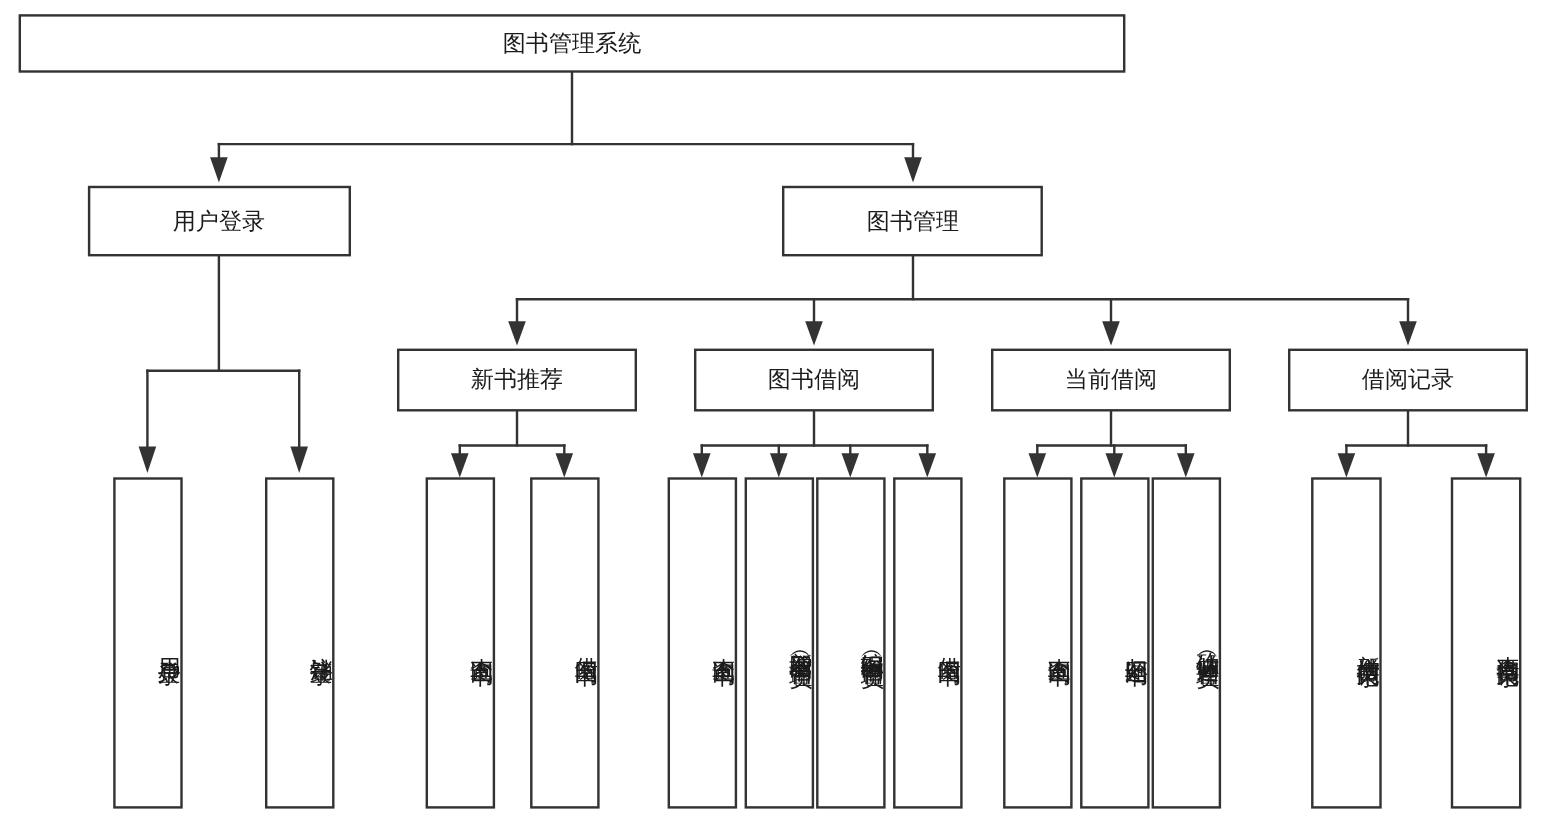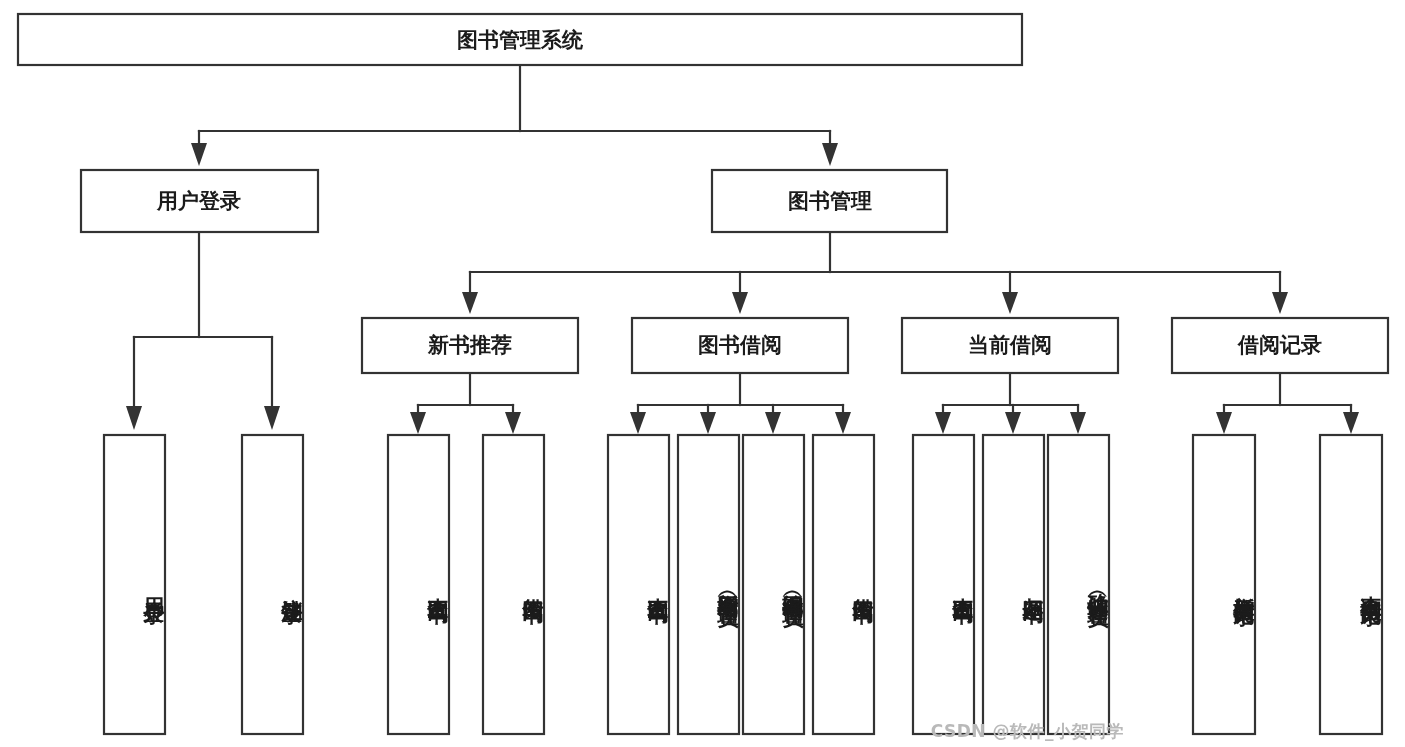--- a/index.html
+++ b/index.html
@@ -11,21 +11,20 @@
     width: 1405px;
     height: 747px;
     font-family: "DejaVu Sans", "Liberation Sans", sans-serif;
     overflow: hidden;
   }
   #diagram-root {
     position: relative;
     width: 1132px;
     height: 747px;
     background: #ffffff;
-    font-weight: bold;
   }
   svg.diagram-svg {
     position: absolute;
     left: 0;
     top: 0;
     width: 1405px;
     height: 747px;
     display: block;
   }
   .node-box {
@@ -225,15 +224,14 @@
   <div class="leaf-label" style="left:743px; top:437px; width:61px; height:295px; align-items:flex-start;">编辑图书（管理员）</div>
   <div class="leaf-label" style="left:813px; top:435px; width:61px; height:299px;">借阅图书</div>
 
   <div class="leaf-label" style="left:913px; top:435px; width:61px; height:299px;">查询图书</div>
   <div class="leaf-label" style="left:983px; top:435px; width:61px; height:299px;">归还图书</div>
   <div class="leaf-label" style="left:1048px; top:437px; width:61px; height:295px;">确认归还（管理员）</div>
 
   <div class="leaf-label" style="left:1193px; top:435px; width:62px; height:299px;">新增借阅记录</div>
   <div class="leaf-label" style="left:1320px; top:435px; width:62px; height:299px;">查询借阅记录</div>
 
-  <div class="watermark">CSDN @软件_小贺同学</div>
 
 </div>
 
 </body></html>

